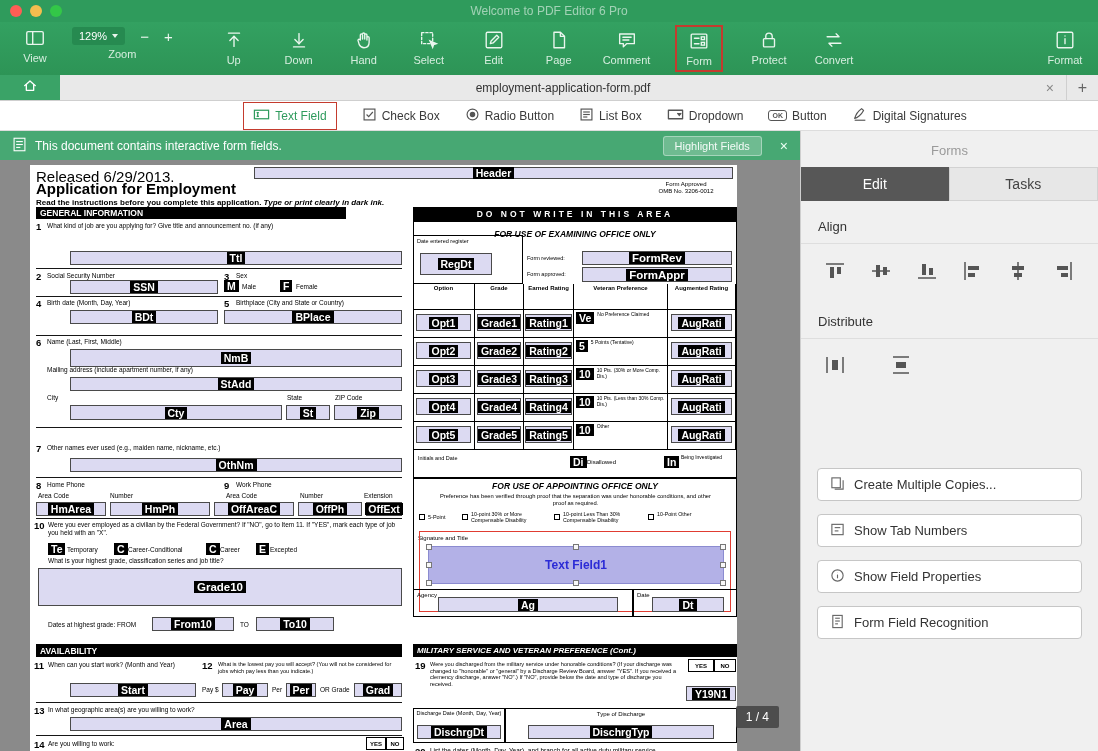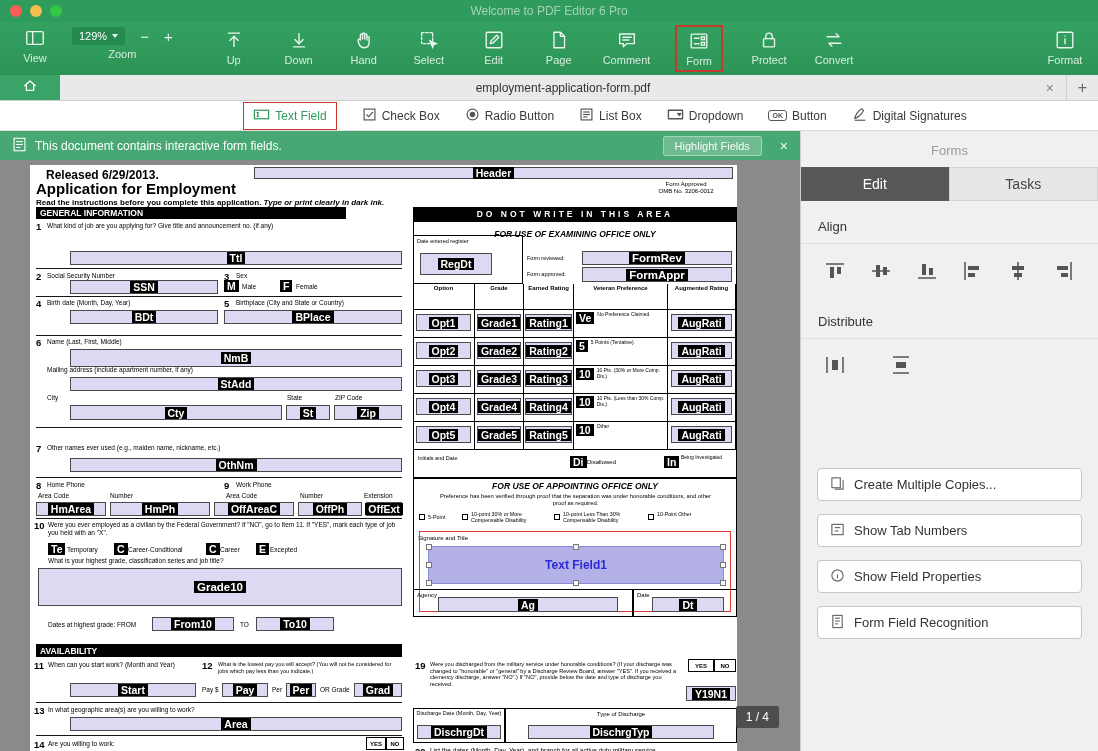--- a/index.html
+++ b/index.html
@@ -319,21 +319,21 @@
               <line x1="5" y1="12.5" x2="10" y2="12.5"></line>
             </svg></span>
         <span>This document contains interactive form fields.</span>
         <button class="notifbtn">Highlight Fields</button>
         <span class="nclose">×</span>
       </div>
 
       <div class="docarea">
         <div class="pg">
 
-          <div class="t" style="left:16px;top:3px;font-size:12px;font-weight:bold">Released 6/29/2013.</div>
+          <div class="t" style="left:6px;top:3px;font-size:15px;font-weight:normal">Released 6/29/2013.</div>
           <div class="fld" style="left:224px;top:2px;width:479px;height:12px">
               <span class="tag">Header</span>
             </div>
           <div class="t" style="left:6px;top:15px;font-size:15px;font-weight:bold">Application for Employment</div>
           <div class="t" style="left:6px;top:33px;font-size:8px;font-weight:bold">
             <span>Read the instructions before you complete this application.</span>
             <span class="i">Type or print clearly in dark ink.</span>
           </div>
           <div class="t tw" style="left:610px;top:16px;width:92px;font-size:6px;text-align:center">
             <span>Form Approved</span><br>
@@ -681,20 +681,21 @@
           <div class="box" style="left:603px;top:424px;width:104px;height:28px"></div>
           <span class="t" style="left:387px;top:427px;font-size:6px">Agency</span>
           <div class="fld" style="left:408px;top:432px;width:180px;height:15px">
               <span class="tag">Ag</span>
             </div>
           <span class="t" style="left:607px;top:427px;font-size:6px">Date</span>
           <div class="fld" style="left:622px;top:432px;width:72px;height:15px">
               <span class="tag">Dt</span>
             </div>
 
+          <div class="bar" style="left:383px;top:479px;width:324px;height:13px;font-style:italic;font-size:8px">MILITARY SERVICE AND VETERAN PREFERENCE (Cont.)</div>
           <span class="qn" style="left:385px;top:495px">19</span>
           <span class="t tw" style="left:400px;top:496px;width:252px;font-size:5.6px">Were you discharged from the military service under honorable conditions? (If your discharge was changed to "honorable" or "general" by a Discharge Review Board, answer "YES". If you received a clemency discharge, answer "NO".) If "NO", provide below the date and type of discharge you received.</span>
           <div class="cellb" style="left:658px;top:494px;width:26px;height:13px">YES</div>
           <div class="cellb" style="left:684px;top:494px;width:22px;height:13px">NO</div>
           <div class="fld" style="left:656px;top:521px;width:50px;height:15px">
               <span class="tag">Y19N1</span>
             </div>
           <div class="box" style="left:383px;top:543px;width:92px;height:35px"></div>
           <div class="box" style="left:475px;top:543px;width:232px;height:35px"></div>
           <div class="t tw" style="left:385px;top:545px;width:88px;font-size:5.5px;text-align:center">Discharge Date (Month, Day, Year)</div>

